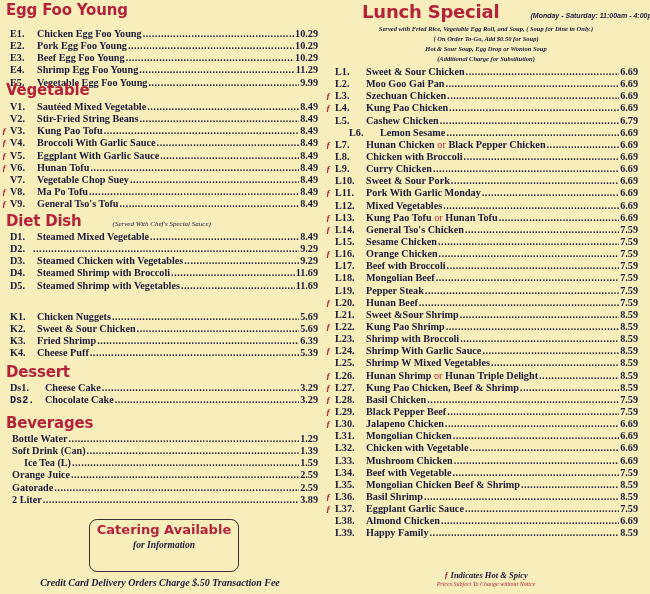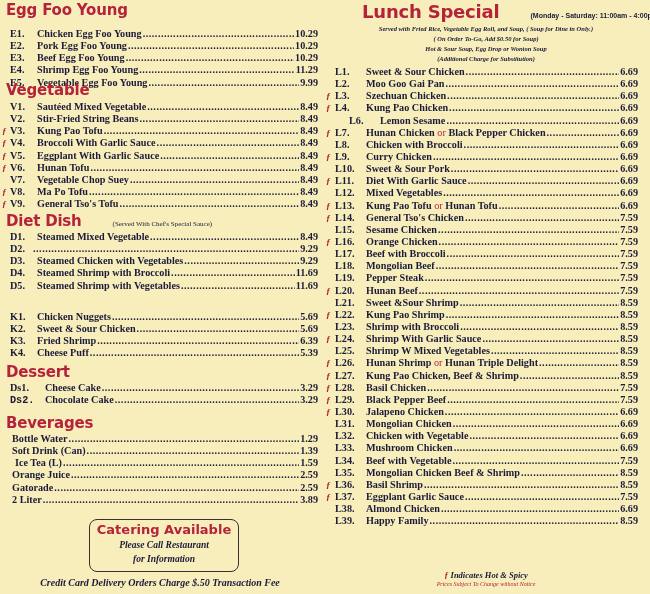--- a/index.html
+++ b/index.html
@@ -19,20 +19,21 @@
     font-weight: bold;
     color: #b5233b;
     font-size: 15px;
     letter-spacing: -0.2px;
     line-height: 18px;
     position: absolute;
     white-space: nowrap;
   }
   .heading .note {
     font-family: "Liberation Serif", serif;
+    font-style: italic;
     font-weight: normal;
     font-size: 7px;
     color: #1a1a3a;
     margin-left: 4px;
     letter-spacing: 0;
     padding-left: 27px;
   }
   .items { position: absolute; }
   .item {
     display: flex;
@@ -294,21 +295,21 @@
           <span class="name" style="margin-left: 0px;"><span>Bottle Water</span></span>
           <span class="dots"></span>
           <span class="price">1.29</span>
         </div>
         <div class="item">
           <span class="name" style="margin-left: 0px;"><span>Soft Drink (Can)</span></span>
           <span class="dots"></span>
           <span class="price">1.39</span>
         </div>
         <div class="item">
-          <span class="name" style="margin-left: 3px;"><span>Ice Tea (L)</span></span>
+          <span class="name" style="margin-left: 12px;"><span>Ice Tea (L)</span></span>
           <span class="dots"></span>
           <span class="price">1.59</span>
         </div>
         <div class="item">
           <span class="name" style="margin-left: 0px;"><span>Orange Juice</span></span>
           <span class="dots"></span>
           <span class="price">2.59</span>
         </div>
         <div class="item">
           <span class="name" style="margin-left: 0px;"><span>Gatorade</span></span>
@@ -317,21 +318,20 @@
         </div>
         <div class="item">
           <span class="name" style="margin-left: 0px;"><span>2 Liter</span></span>
           <span class="dots"></span>
           <span class="price">3.89</span>
         </div>
       </div>
 
     <div class="catering">
       <div class="title">Catering Available</div>
-      <div class="line">Please Call Restaurant</div>
       <div class="line">for Information</div>
     </div>
 
     <div class="footer-note">Credit Card Delivery Orders Charge $.50 Transaction Fee</div>
   </div>
 
   <div class="col-right">
     <div class="heading" style="left:40px; top:2px; font-size:18px; line-height:20px;">
       <span>Lunch Special</span><span class="note" style="font-family:'Liberation Sans',sans-serif; font-weight:bold; font-size:7px;">(Monday - Saturday: 11:00am - 4:00pm)</span>
     </div>
@@ -361,20 +361,26 @@
           <span class="price">6.69</span>
         </div>
         <div class="item">
           <span class="spicy" style="left: -9px;">ƒ</span>
           <span class="code" style="width: 26px;">L4.</span>
           <span class="name"><span>Kung Pao Chicken</span></span>
           <span class="dots"></span>
           <span class="price">6.69</span>
         </div>
         <div class="item">
+          <span class="code" style="width: 26px;">L5.</span>
+          <span class="name"><span>Cashew Chicken</span></span>
+          <span class="dots"></span>
+          <span class="price">6.79</span>
+        </div>
+        <div class="item">
           <span class="code" style="width: 26px; margin-left: 14px;">L6.</span>
           <span class="name"><span>Lemon Sesame</span></span>
           <span class="dots"></span>
           <span class="price">6.69</span>
         </div>
         <div class="item">
           <span class="spicy" style="left: -9px;">ƒ</span>
           <span class="code" style="width: 26px;">L7.</span>
           <span class="name"><span>Hunan Chicken</span> <span class="or">or</span> <span>Black Pepper Chicken</span></span>
           <span class="dots"></span>
@@ -395,21 +401,21 @@
         </div>
         <div class="item">
           <span class="code" style="width: 26px;">L10.</span>
           <span class="name"><span>Sweet &amp; Sour Pork</span></span>
           <span class="dots"></span>
           <span class="price">6.69</span>
         </div>
         <div class="item">
           <span class="spicy" style="left: -9px;">ƒ</span>
           <span class="code" style="width: 26px;">L11.</span>
-          <span class="name"><span>Diet With Garlic Sauce</span></span>
+          <span class="name"><span>Pork With Garlic Monday</span></span>
           <span class="dots"></span>
           <span class="price">6.69</span>
         </div>
         <div class="item">
           <span class="code" style="width: 26px;">L12.</span>
           <span class="name"><span>Mixed Vegetables</span></span>
           <span class="dots"></span>
           <span class="price">6.69</span>
         </div>
         <div class="item">

